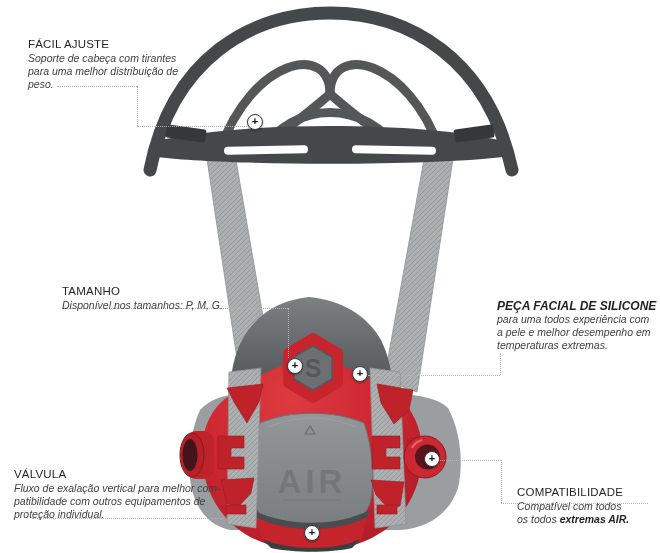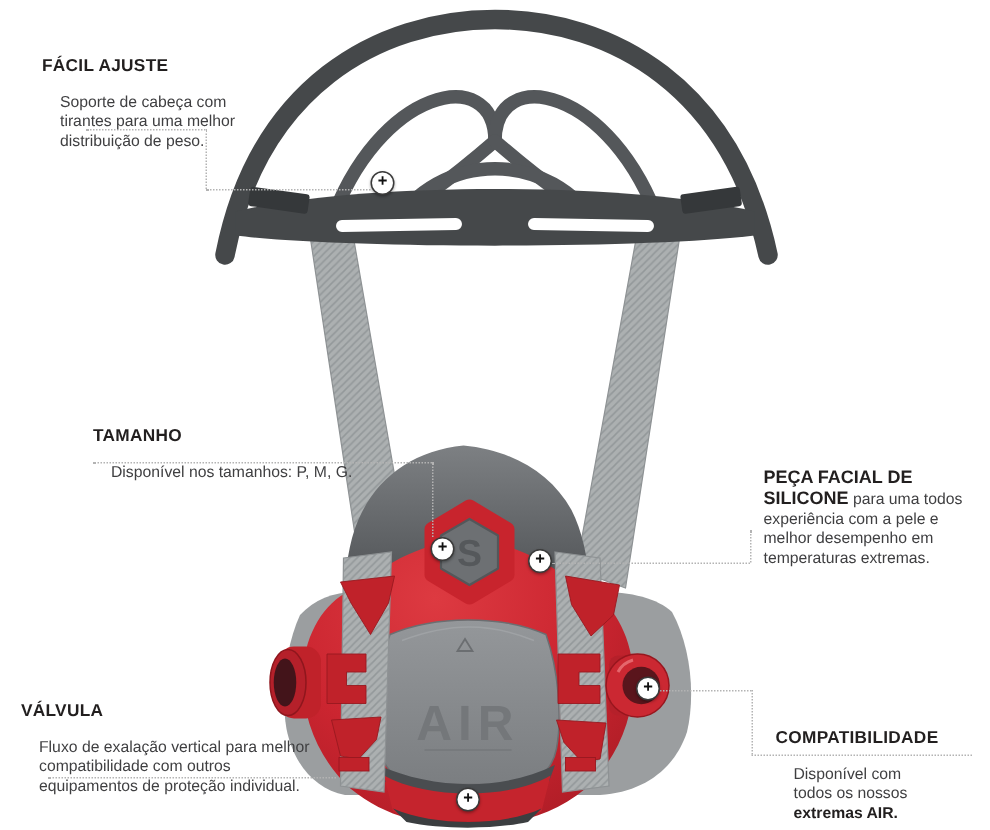--- a/index.html
+++ b/index.html
@@ -6,23 +6,23 @@
   .canvas{
     position:relative;width:660px;height:553px;background:#ffffff;
     font-family:"Liberation Sans",sans-serif;overflow:hidden;
   }
   .diagram-svg{position:absolute;left:0;top:0;z-index:1;}
   .leader{position:absolute;z-index:2;}
   .leader.h{border-top:1px dotted #b3b3b3;height:0;}
   .leader.v{border-left:1px dotted #b3b3b3;width:0;}
   .callout{position:absolute;z-index:3;}
   .callout h3{
-    margin:0 0 2px 0;font-size:11.5px;font-weight:bold;color:#221f1f;letter-spacing:.2px;
+    margin:0 0 2px 0;font-size:11.5px;font-weight:normal;color:#221f1f;letter-spacing:.2px;
   }
-  .callout p{margin:12px;font-size:10.5px;line-height:13px;color:#3f3f41;}
+  .callout p{margin:0;font-size:10.5px;line-height:13px;color:#3f3f41;font-style:italic;}
   .callout p b{color:#221f1f;}
   .inline-title{font-weight:bold;font-size:12px;color:#221f1f;}
   .hotspot{
     position:absolute;z-index:5;width:14px;height:14px;border-radius:50%;
     background:#ffffff;border:1px solid #3a3a3a;color:#101010;
     font:bold 11px/13px "Liberation Sans",sans-serif;text-align:center;
     box-shadow:0 1px 2px rgba(0,0,0,.35);cursor:pointer;user-select:none;
   }
 </style>
 </head>
@@ -168,16 +168,16 @@
     <h3>TAMANHO</h3>
     <p>Disponível nos tamanhos: P, M, G.</p>
   </div>
 
   <div class="callout" style="left:497px;top:300px;width:160px">
     <p><span class="inline-title">PEÇA FACIAL DE SILICONE</span><span> para uma todos experiência com a pele e melhor desempenho em temperaturas extremas.</span></p>
   </div>
 
   <div class="callout" style="left:517px;top:486px;width:118px">
     <h3>COMPATIBILIDADE</h3>
-    <p><span>Disponível com todos os nossos </span><b>extremas AIR.</b></p>
+    <p><span>Compatível com todos os todos </span><b>extremas AIR.</b></p>
   </div>
 
 </div>
 
 </body></html>

